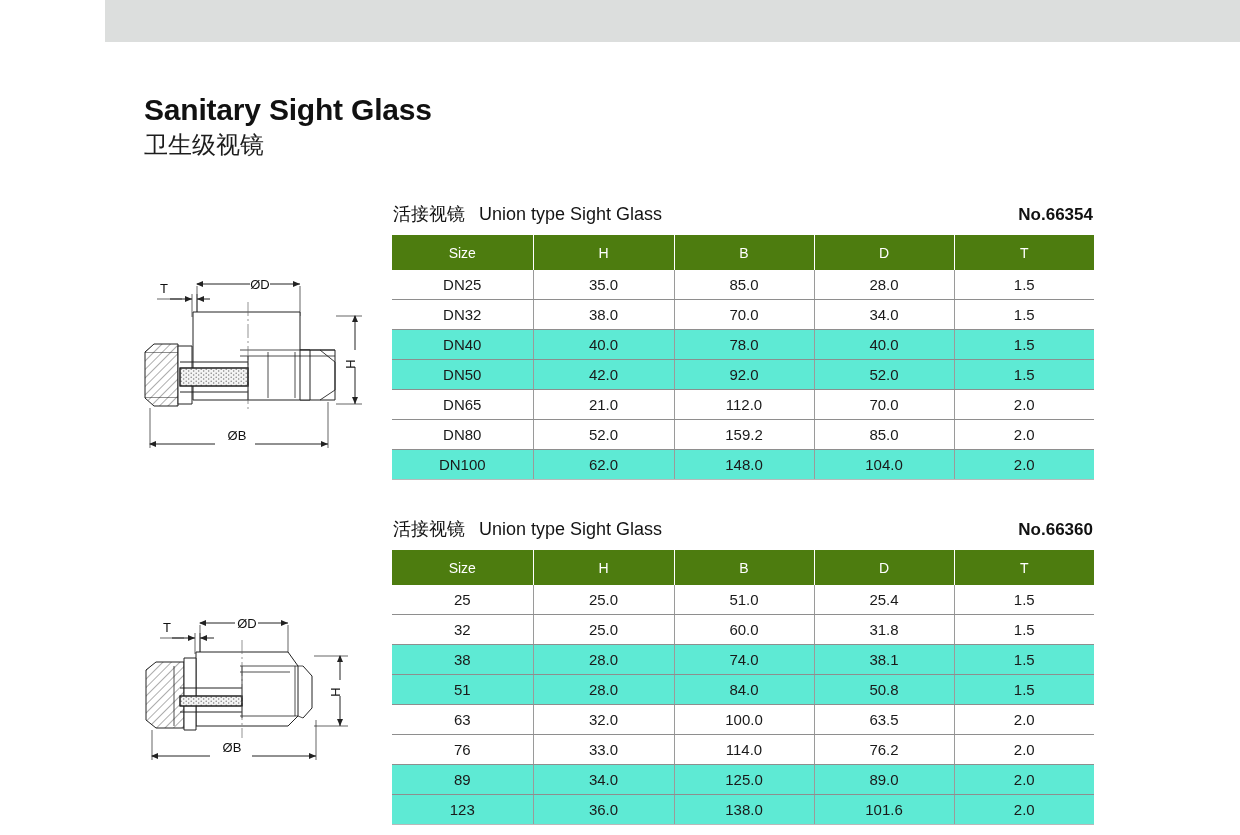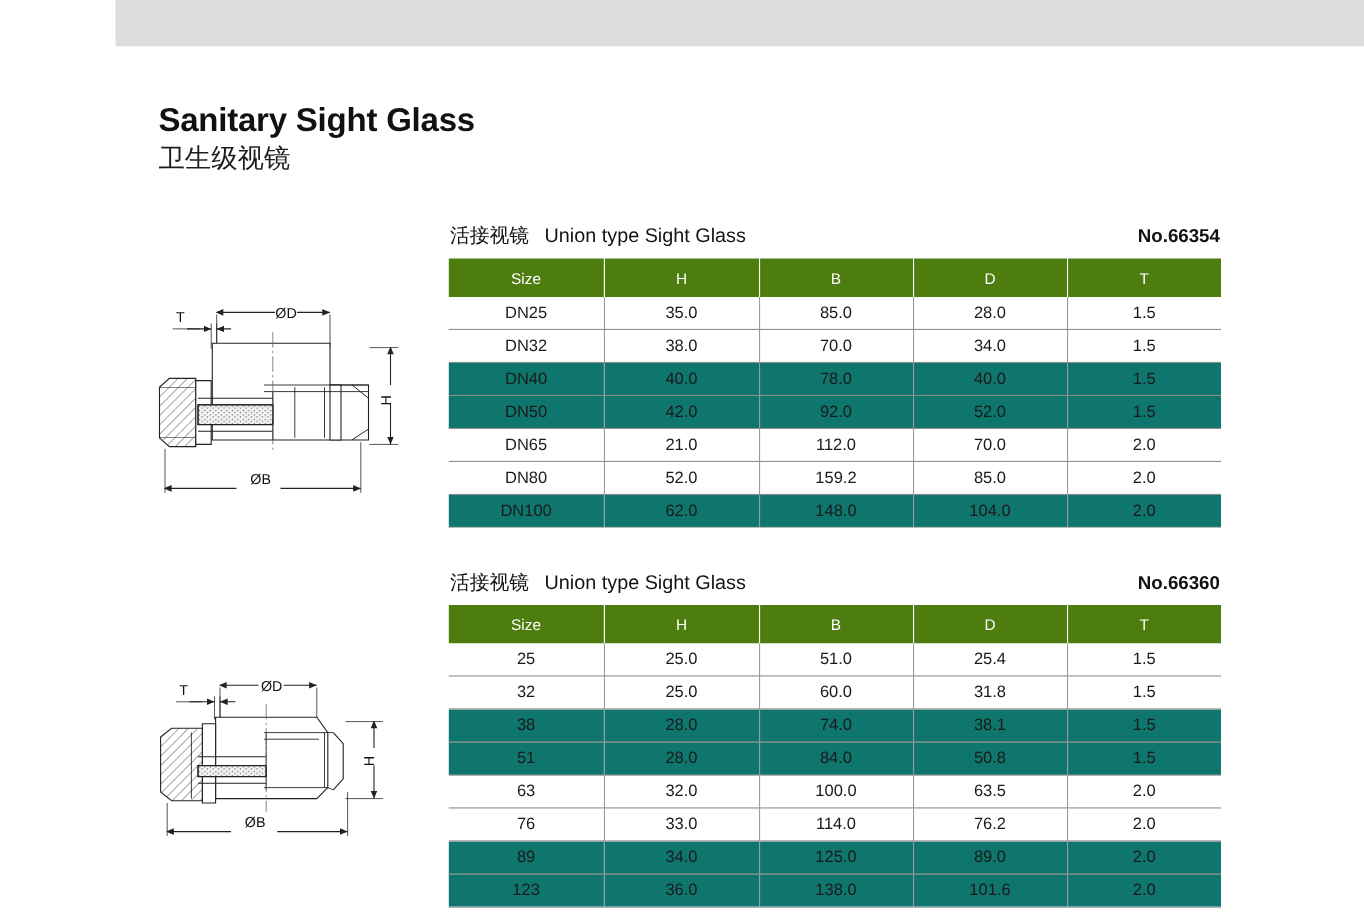--- a/index.html
+++ b/index.html
@@ -51,21 +51,21 @@
   }
 
   
   .drawing {
     position: absolute;
   }
   #drawing-union-66354 { left: 140px; top: 272px; }
   #drawing-union-66360 { left: 140px; top: 608px; }
 
   
-  .table-block { position: absolute; left: 408px; width: 702px; }
+  .table-block { position: absolute; left: 392px; width: 702px; }
   #table-block-66354 { top: 202px; }
   #table-block-66360 { top: 517px; }
 
   .table-caption {
     display: flex;
     align-items: baseline;
     justify-content: space-between;
     padding: 0 1px 9px 1px;
   }
   .caption-left {
@@ -106,21 +106,21 @@
     font-size: 15px;
     text-align: center;
     vertical-align: middle;
     color: #1a1a1a;
     border-bottom: 1px solid #8e8e8e;
     border-right: 1px solid #9a9a9a;
     padding: 0;
     background: #ffffff;
   }
   table.spec tbody td:last-child { border-right: none; }
-  table.spec tbody tr.shaded td { background: #0f766e; }
+  table.spec tbody tr.shaded td { background: #5eead4; }
   table.spec tbody tr:last-child td { border-bottom: 1px solid #b9b9b9; }
 
   .col-size { width: 141px; }
   .col-h    { width: 141px; }
   .col-b    { width: 140px; }
   .col-d    { width: 140px; }
   .col-t    { width: 140px; }
 </style>
 </head>
 <body>

